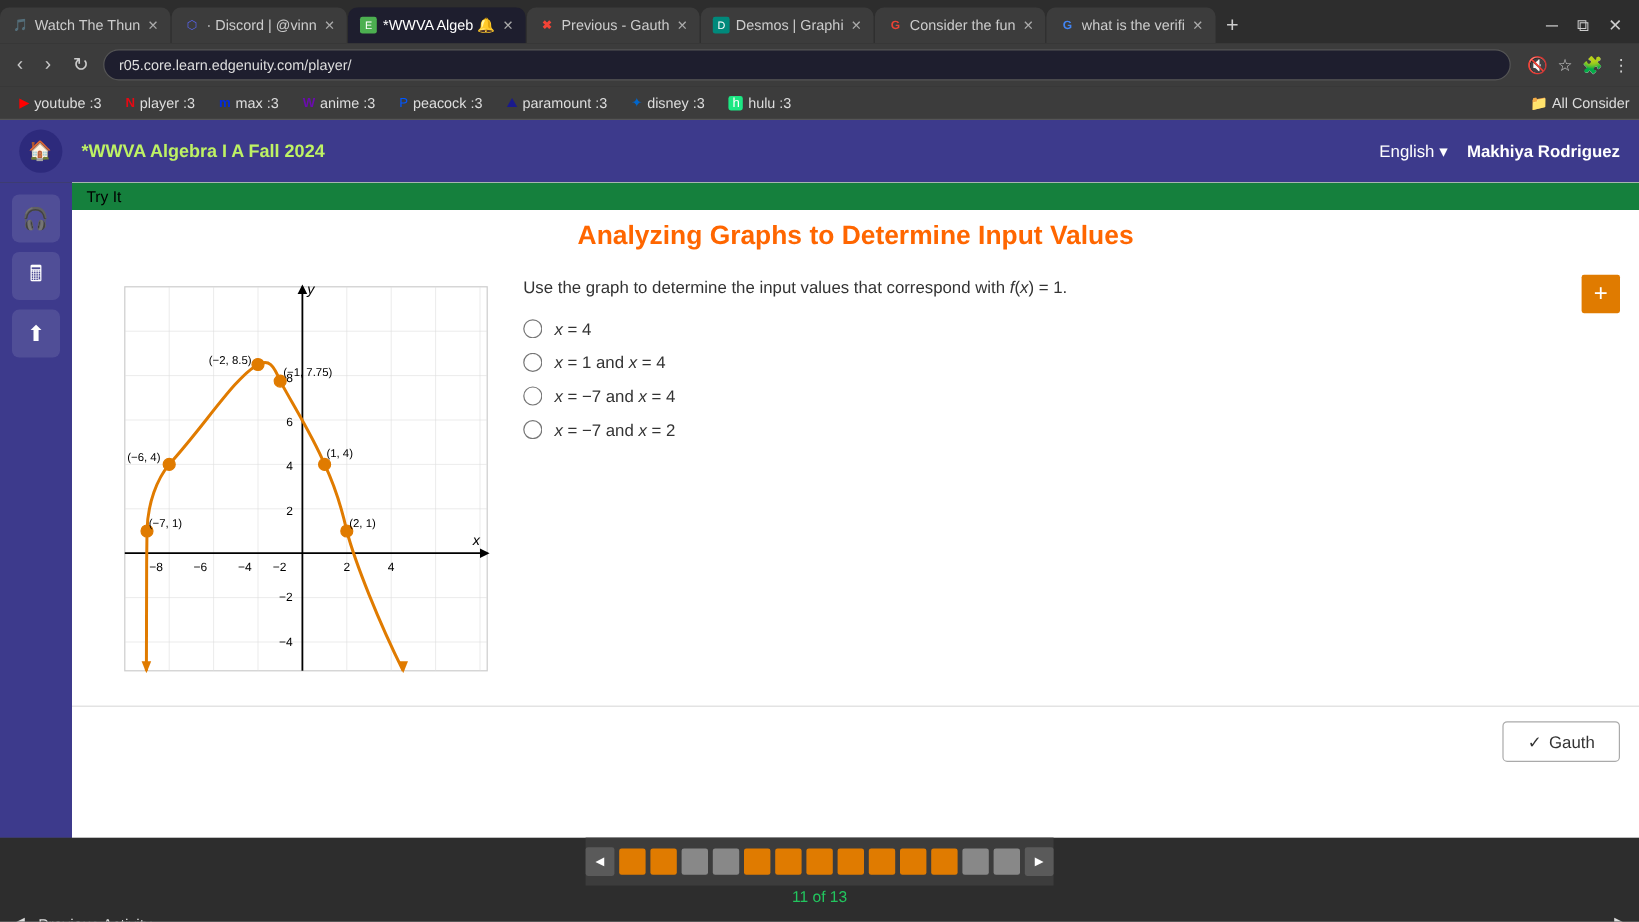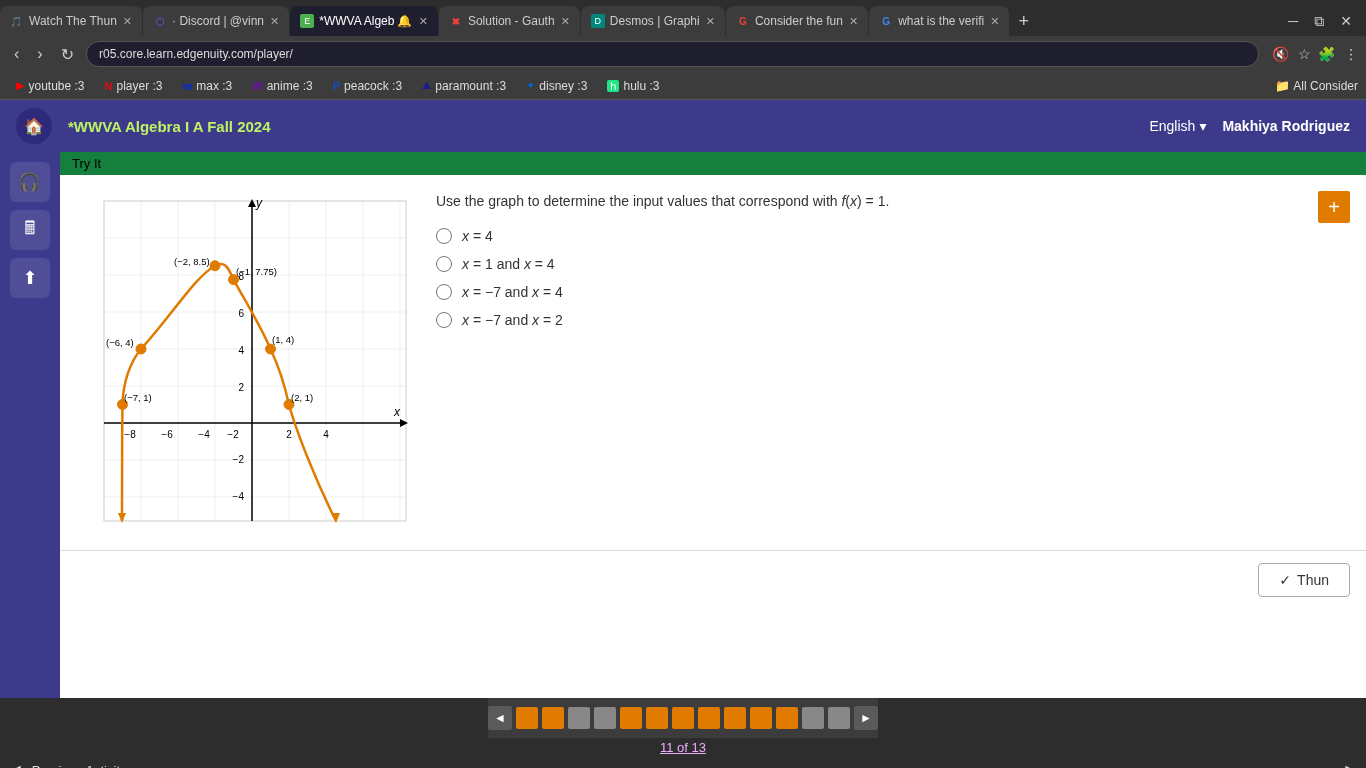--- a/index.html
+++ b/index.html
@@ -60,21 +60,21 @@
     .done-bar { background: white; padding: 12px 16px; display: flex; justify-content: flex-end; border-top: 1px solid #ddd; }
     .done-btn { display: flex; align-items: center; gap: 6px; background: white; border: 1px solid #aaa; border-radius: 4px; padding: 8px 20px; font-size: 14px; cursor: pointer; color: #333; }
 
     
     .pagination-bar { background: #3c3c3c; height: 40px; display: flex; align-items: center; justify-content: center; gap: 4px; }
     .page-nav-btn { width: 24px; height: 24px; background: #5a5a5a; border: none; color: white; font-size: 12px; cursor: pointer; border-radius: 2px; display: flex; align-items: center; justify-content: center; }
     .page-btn { width: 22px; height: 22px; border: none; cursor: pointer; font-size: 10px; border-radius: 2px; }
     .page-btn.answered { background: #e07b00; }
     .page-btn.current { background: #e07b00; }
     .page-btn.empty { background: #888; }
-    .page-count { color: #f0abfc; font-size: 13px; margin-top: 2px; text-align: left; text-decoration: underline; }
+    .page-count { color: #22c55e; font-size: 13px; margin-top: 2px; text-align: left; }
     .pagination-section { display: flex; flex-direction: column; align-items: center; }
 
     
     .bottom-bar { background: #2d2d2d; height: 30px; display: flex; align-items: center; padding: 0 8px; color: #ddd; font-size: 13px; }
     .prev-activity-btn { display: flex; align-items: center; gap: 8px; cursor: pointer; color: #ddd; }
     .nav-arrow { color: #ddd; font-size: 16px; }
     .next-arrow { margin-left: auto; }
     .add-btn { width: 32px; height: 32px; background: #e07b00; display: flex; align-items: center; justify-content: center; color: white; font-size: 20px; cursor: pointer; border-radius: 2px; margin-left: auto; }
 
     .tab-bar-tabs { display: flex; flex: 1; overflow: hidden; }
@@ -94,21 +94,21 @@
       <span>· Discord | @vinn</span>
       <span class="tab-close">✕</span>
     </div>
     <div class="tab active">
       <span class="tab-favicon" style="background:#4CAF50;color:white;padding:1px 3px;border-radius:2px;font-size:9px">E</span>
       <span>*WWVA Algeb 🔔</span>
       <span class="tab-close">✕</span>
     </div>
     <div class="tab">
       <span class="tab-favicon" style="color:#f44336;font-weight:bold">✖</span>
-      <span>Solution - Gauth</span>
+      <span>Previous - Gauth</span>
       <span class="tab-close">✕</span>
     </div>
     <div class="tab">
       <span class="tab-favicon" style="background:#00897b;color:white;padding:1px 3px;border-radius:2px;font-size:9px">D</span>
       <span>Desmos | Graphi</span>
       <span class="tab-close">✕</span>
     </div>
     <div class="tab">
       <span class="tab-favicon" style="color:#ea4335;font-weight:bold">G</span>
       <span>Consider the fun</span>
@@ -208,20 +208,21 @@
     </div>
   </div>
 
   <div class="content-area">
     <div class="lesson-container">
 
       <div class="lesson-header-bar">
         <span>Try It</span>
       </div>
 
+      <div class="lesson-title">Analyzing Graphs to Determine Input Values</div>
 
       <div class="lesson-body">
 
         <div class="graph-container">
           <svg class="graph-svg" viewBox="0 0 340 340" xmlns="http://www.w3.org/2000/svg">
 
             <rect x="28" y="10" width="302" height="320" fill="white" stroke="#ccc"></rect>
 
             <g stroke="#ddd" stroke-width="0.5">
               <line x1="65" y1="10" x2="65" y2="330"></line>
@@ -328,21 +329,21 @@
             </li>
           </ul>
         </div>
 
         <div class="add-btn">+</div>
       </div>
 
       <div class="done-bar">
         <button class="done-btn">
           <span>✓</span>
-          <span>Thun</span>
+          <span>Gauth</span>
         </button>
       </div>
     </div>
   </div>
 </div>
 
 <div class="pagination-section">
   <div class="pagination-bar">
     <button class="page-nav-btn">◄</button>
     <button class="page-btn answered"></button>

